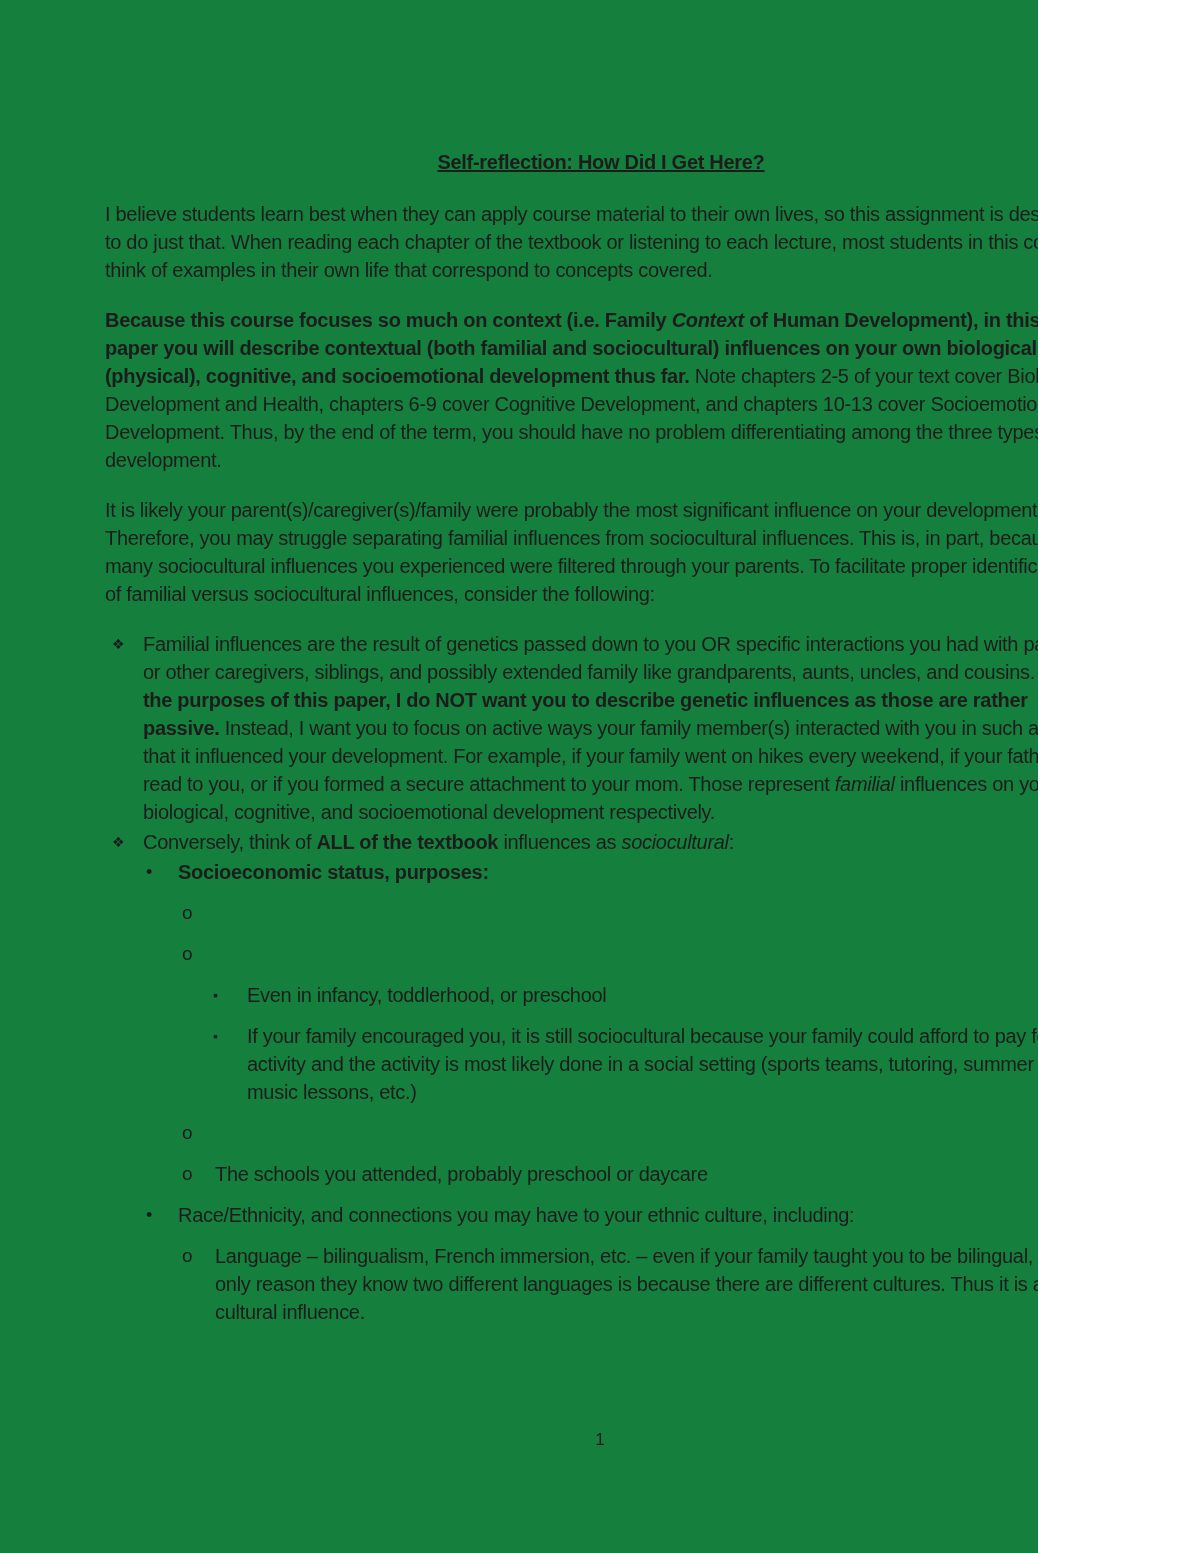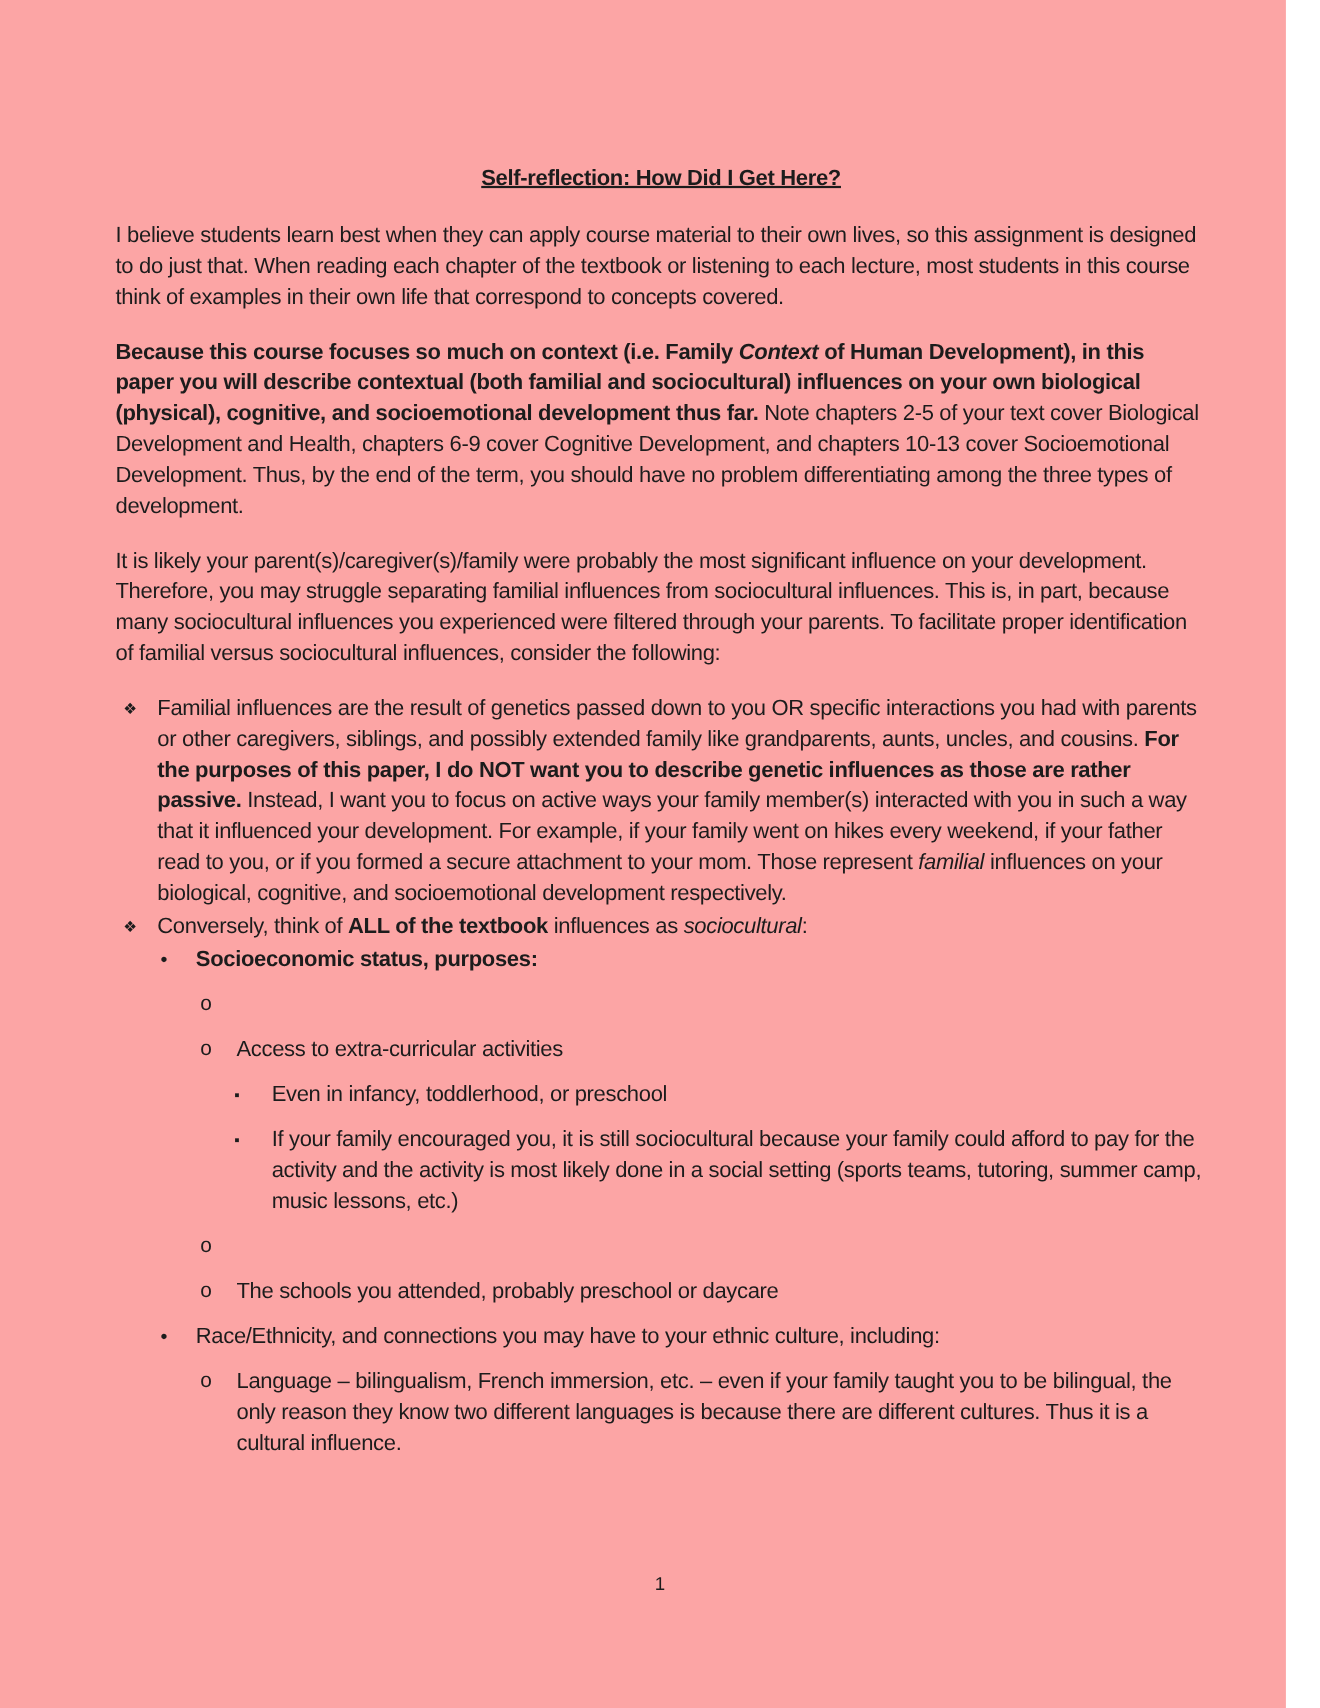--- a/index.html
+++ b/index.html
@@ -8,23 +8,23 @@
     background: #ffffff;
   }
   body {
     width: 1200px;
     height: 1553px;
     font-family: "Liberation Sans", sans-serif;
     color: #1c1c1c;
   }
   .page {
     position: relative;
-    width: 1169px;
+    width: 1038px;
     height: 1553px;
-    background: #fca5a5;
+    background: #15803d;
     overflow: hidden;
   }
   .doc {
     position: absolute;
     left: 105px;
     top: 148px;
     width: 992px;
     font-size: 20px;
     line-height: 28px;
     letter-spacing: -0.3px;
@@ -93,21 +93,20 @@
       </div>
       <div class="li li-l2">
         <span class="bullet">•</span>
         <span class="txt"><span class="b">Socioeconomic status, purposes:</span></span>
       </div>
       <div class="li li-l3">
         <span class="bullet">o</span>
       </div>
       <div class="li li-l3">
         <span class="bullet">o</span>
-        <span class="txt"><span>Access to extra-curricular activities</span></span>
       </div>
       <div class="li li-l4">
         <span class="bullet">▪</span>
         <span class="txt"><span>Even in infancy, toddlerhood, or preschool</span></span>
       </div>
       <div class="li li-l4">
         <span class="bullet">▪</span>
         <span class="txt"><span>If your family encouraged you, it is still sociocultural because your family could afford to pay for the activity and the activity is most likely done in a social setting (sports teams, tutoring, summer camp, music lessons, etc.)</span></span>
       </div>
       <div class="li li-l3">

